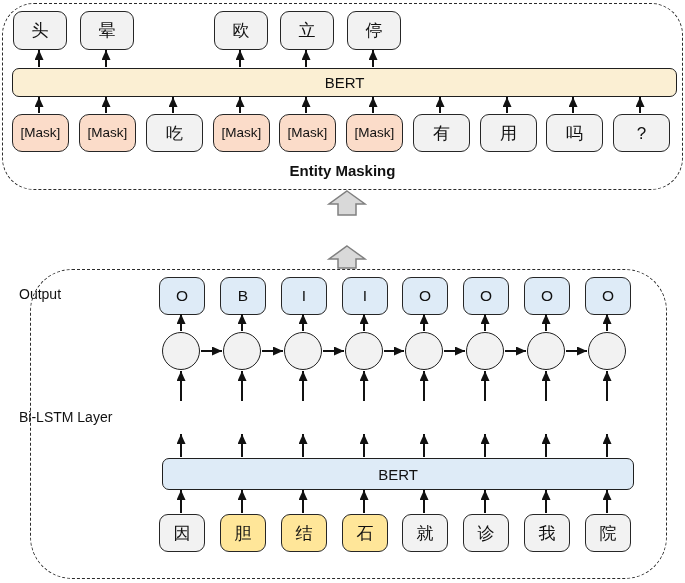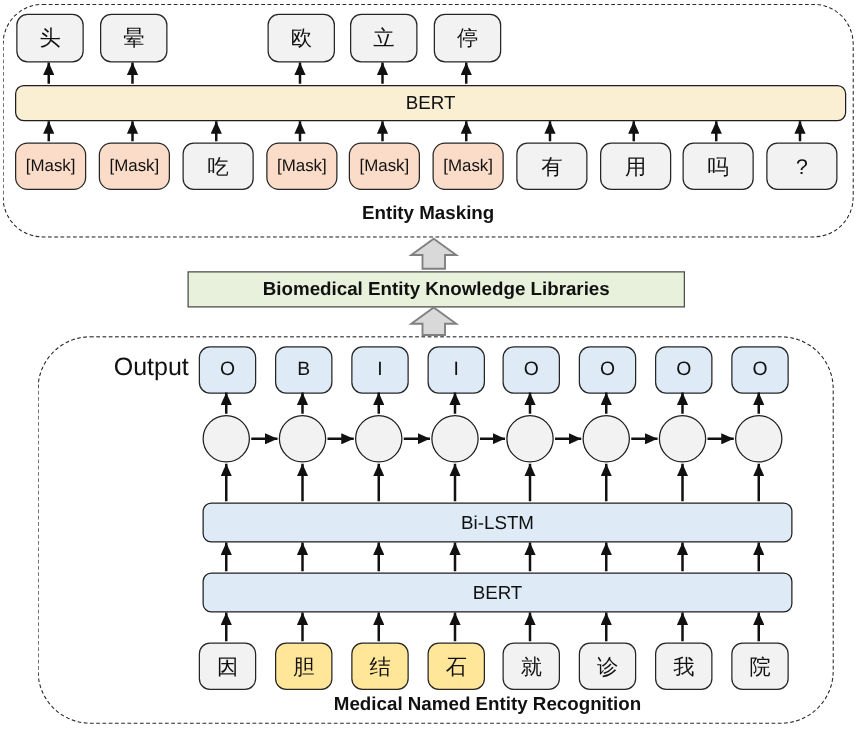--- a/index.html
+++ b/index.html
@@ -11,22 +11,22 @@
        font-size:17px;line-height:1;}
   .tok.mask{background:#FBDCC9;font-size:13.5px;border-radius:10px;}
   .tok.entity{background:#FFE699;}
   .tok.blue{background:#DEEBF7;font-size:15.5px;}
   .bar{position:absolute;display:flex;align-items:center;justify-content:center;
        border:1.8px solid #1f1f1f;border-radius:7px;font-size:15px;}
   .bar.cream{background:#FBEFD3;}
   .bar.blue{background:#DEEBF7;}
   .circle{position:absolute;width:38px;height:38px;box-sizing:border-box;
           border:1.7px solid #1f1f1f;border-radius:50%;background:#F2F2F2;}
-  .rowlabel{position:absolute;left:46px;width:150px;text-align:center;
-            font-size:20px;line-height:18px;}
+  .rowlabel{position:absolute;left:19px;width:150px;text-align:left;
+            font-size:14px;line-height:18px;}
   .seclabel{position:absolute;font-weight:bold;font-size:15px;text-align:center;line-height:18px;}
   .green{position:absolute;left:150px;top:217px;width:398px;height:29px;box-sizing:border-box;
          display:flex;align-items:center;justify-content:center;
          background:#E7F1DC;border:1.7px solid #4d4d4d;font-weight:bold;font-size:15px;}
   svg.overlay{position:absolute;left:0;top:0;pointer-events:none;}
 </style>
 </head>
 <body>
 
 <div class="stage">
@@ -80,25 +80,23 @@
     </div>
   <div class="tok" style="left:546px;top:114px;width:55px;height:36px;">
       <span>吗</span>
     </div>
   <div class="tok" style="left:613px;top:114px;width:55px;height:36px;">
       <span>?</span>
     </div>
 
   <div class="seclabel" style="left:0px;top:162px;width:685px;">Entity Masking</div>
 
-  <div class="green">
-    <span>Biomedical Entity Knowledge Libraries</span>
-  </div>
 
   <div class="rowlabel" style="top:285px;">Output</div>
+  <div class="rowlabel" style="top:408px;">Bi-LSTM Layer</div>
 
   <div class="tok blue" style="left:159px;top:277px;width:44px;height:36px;">
       <span>O</span>
     </div>
   <div class="tok blue" style="left:220px;top:277px;width:44px;height:36px;">
       <span>B</span>
     </div>
   <div class="tok blue" style="left:281px;top:277px;width:44px;height:36px;">
       <span>I</span>
     </div>
@@ -120,23 +118,20 @@
 
   <div class="circle" style="left:162px;top:332px;"></div>
   <div class="circle" style="left:223px;top:332px;"></div>
   <div class="circle" style="left:284px;top:332px;"></div>
   <div class="circle" style="left:345px;top:332px;"></div>
   <div class="circle" style="left:405px;top:332px;"></div>
   <div class="circle" style="left:466px;top:332px;"></div>
   <div class="circle" style="left:527px;top:332px;"></div>
   <div class="circle" style="left:588px;top:332px;"></div>
 
-  <div class="bar blue" style="left:162px;top:402px;width:470px;height:30px;">
-    <span>Bi-LSTM</span>
-  </div>
   <div class="bar blue" style="left:162px;top:458px;width:470px;height:30px;">
     <span>BERT</span>
   </div>
 
   <div class="tok" style="left:159px;top:514px;width:44px;height:36px;">
       <span>因</span>
     </div>
   <div class="tok entity" style="left:220px;top:514px;width:44px;height:36px;">
       <span>胆</span>
     </div>
@@ -152,21 +147,20 @@
   <div class="tok" style="left:463px;top:514px;width:44px;height:36px;">
       <span>诊</span>
     </div>
   <div class="tok" style="left:524px;top:514px;width:44px;height:36px;">
       <span>我</span>
     </div>
   <div class="tok" style="left:585px;top:514px;width:44px;height:36px;">
       <span>院</span>
     </div>
 
-  <div class="seclabel" style="left:95px;top:555px;width:590px;">Medical Named Entity Recognition</div>
 
   <svg class="overlay" width="685" height="583" viewBox="0 0 685 583">
     <defs>
       <marker id="ah" markerUnits="userSpaceOnUse" markerWidth="10" markerHeight="9" refX="10" refY="4.5" orient="auto">
         <path d="M0,0 L10,4.5 L0,9 Z" fill="#111"></path>
       </marker>
     </defs>
 
     <g stroke="#111" stroke-width="2" marker-end="url(#ah)">
       <line x1="39" y1="67" x2="39" y2="50"></line>

